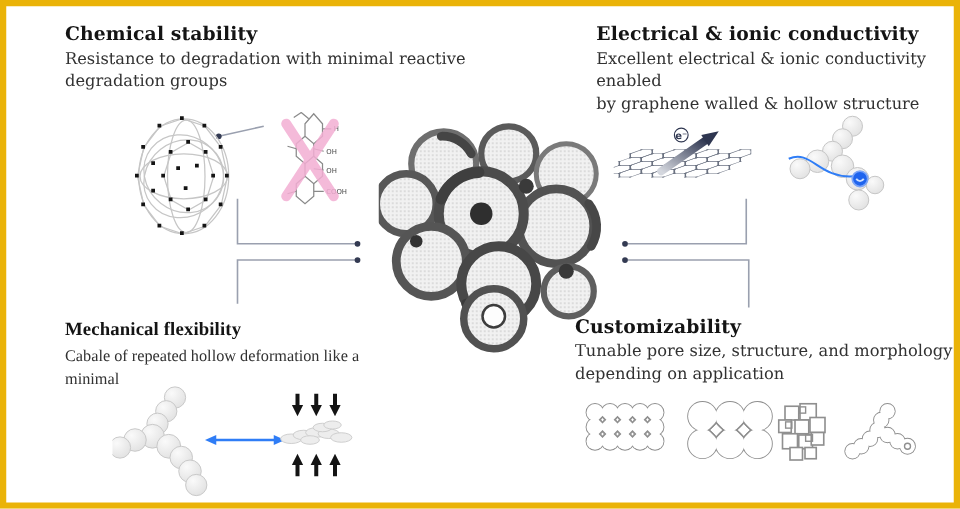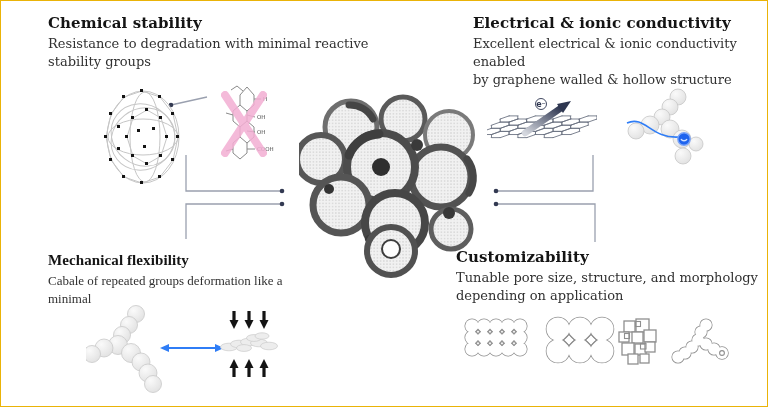--- a/index.html
+++ b/index.html
@@ -1,50 +1,50 @@
 <!DOCTYPE html>
 <html><head>
 <meta charset="utf-8">
 <style>
   html,body{margin:0;padding:0;background:#fff;}
-  #stage{position:relative;width:768px;height:407px;background:#ffffff;border:1px solid #eab308;box-sizing:border-box;
+  #stage{position:relative;width:768px;height:407px;background:#ffffff;border:5px solid #eab308;box-sizing:border-box;
          font-family:"DejaVu Serif","Liberation Serif",serif;overflow:hidden;}
   .abs{position:absolute;}
   .qtitle{font-size:15px;font-weight:700;color:#141414;letter-spacing:.1px;}
   .qdesc{font-size:13px;color:#313131;line-height:1.38;margin-top:3px;}
   svg{display:block;}
   .lineart{stroke:#9aa0af;stroke-width:1.3;fill:none;}
   .nodedot{fill:#333a52;}
   text{font-family:"DejaVu Sans","Liberation Sans",sans-serif;}
 </style>
 </head>
 <body>
 
 <div id="stage">
 
   <div class="abs" style="left:47px;top:13px;width:330px;">
     <div class="qtitle">Chemical stability</div>
     <div class="qdesc">
       <div>Resistance to degradation with minimal reactive</div>
-      <div>stability groups</div>
+      <div>degradation groups</div>
     </div>
   </div>
 
   <div class="abs" style="left:472px;top:13px;width:312px;">
     <div class="qtitle">Electrical &amp; ionic conductivity</div>
     <div class="qdesc">
       <div>Excellent electrical &amp; ionic conductivity enabled</div>
       <div>by graphene walled &amp; hollow structure</div>
     </div>
   </div>
 
   <div class="abs" style="left:47px;top:251px;width:330px;font-family:Liberation Serif, serif;">
     <div class="qtitle">Mechanical flexibility</div>
     <div class="qdesc">
-      <div>Cabale of repeated groups deformation like a</div>
+      <div>Cabale of repeated hollow deformation like a</div>
       <div>minimal</div>
     </div>
   </div>
 
   <div class="abs" style="left:455px;top:247px;width:312px;">
     <div class="qtitle">Customizability</div>
     <div class="qdesc">
       <div>Tunable pore size, structure, and morphology</div>
       <div>depending on application</div>
     </div>

